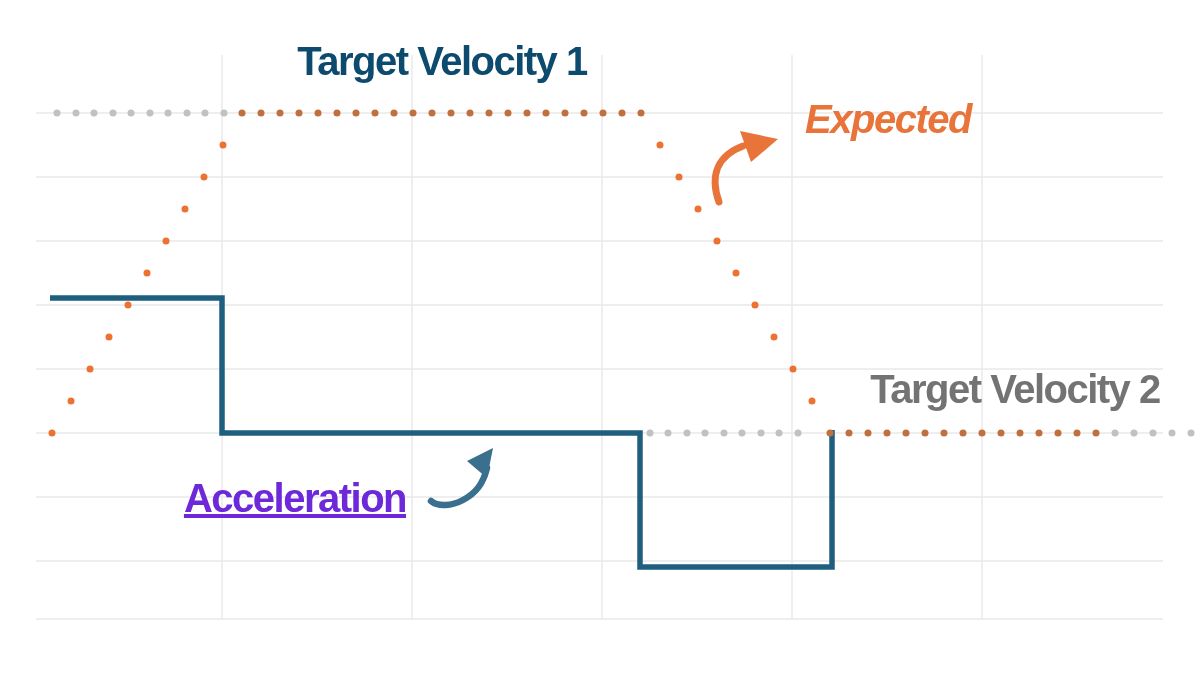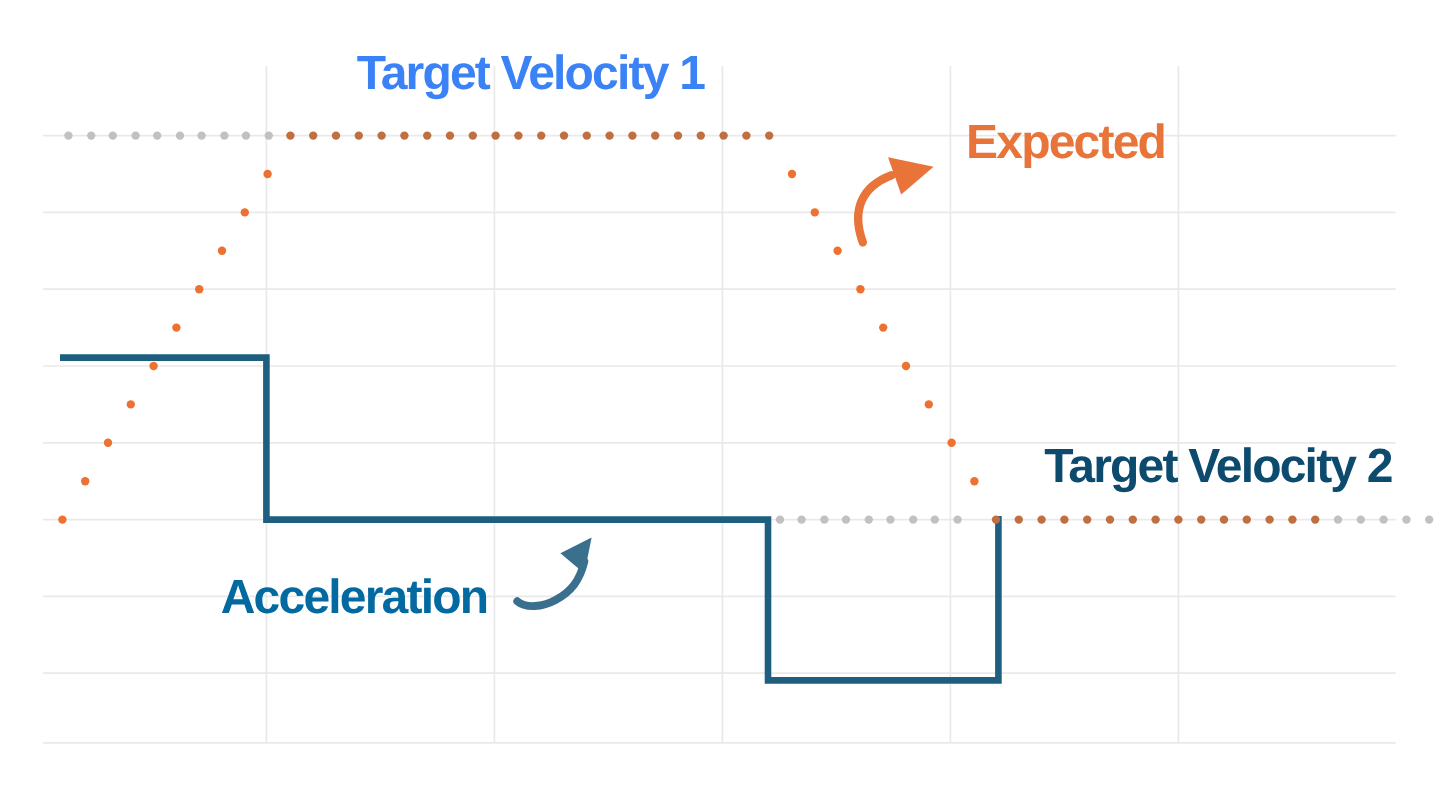--- a/index.html
+++ b/index.html
@@ -15,21 +15,21 @@
     position:absolute;
     font-weight:700;
     font-size:40px;
     letter-spacing:-1.5px;
     text-align:center;
     line-height:1.0;
     white-space:nowrap;
     user-select:none;
   }
   .lbl-tv1{left:270px;top:41px;width:344px;}
-  .lbl-expected{left:780px;top:91px;width:216px;line-height:57px;}
+  .lbl-expected{left:780px;top:91px;width:216px;line-height:57px;font-style:italic;}
   .lbl-tv2{left:845px;top:369px;width:340px;}
   .lbl-accel{left:163px;top:478px;width:264px;}
 </style>
 </head>
 <body>
 
 <div class="canvas">
   <svg id="chart-svg" xmlns="http://www.w3.org/2000/svg" viewBox="0 0 1200 675">
       <line x1="222" y1="55" x2="222" y2="619" stroke="#E9E9E9" stroke-width="1.4"></line>
       <line x1="412" y1="55" x2="412" y2="619" stroke="#E9E9E9" stroke-width="1.4"></line>
@@ -125,22 +125,22 @@
       <circle cx="1134" cy="433" r="3.5" fill="#C1C1C1"></circle>
       <circle cx="1153" cy="433" r="3.5" fill="#C1C1C1"></circle>
       <circle cx="1172" cy="433" r="3.5" fill="#C1C1C1"></circle>
       <circle cx="1191" cy="433" r="3.5" fill="#C1C1C1"></circle>
       <path d="M 719 202 C 709 174, 719 155, 743 146" fill="none" stroke="#E8743A" stroke-width="7" stroke-linecap="round"></path>
       <polygon points="740,131 778,139 751,162" fill="#E8743A"></polygon>
       <path d="M 431 501 C 438 507, 452 506, 463 500 C 476 493, 483 484, 487 468" fill="none" stroke="#3A6F8E" stroke-width="6.5" stroke-linecap="round"></path>
       <polygon points="493,448 467,461 487,478" fill="#3A6F8E"></polygon>
     </svg>
 
-  <div class="lbl lbl-tv1" style="color: #3b82f6;">Target Velocity 1</div>
+  <div class="lbl lbl-tv1" style="color: #0c4a6e;">Target Velocity 1</div>
 
   <div class="lbl lbl-expected" style="color: rgb(232, 116, 58);">
     <div>Expected</div>
   </div>
 
-  <div class="lbl lbl-tv2" style="color: #0c4a6e;">Target Velocity 2</div>
+  <div class="lbl lbl-tv2" style="color: #737373;">Target Velocity 2</div>
 
-  <div class="lbl lbl-accel" style="color: #0369a1;">Acceleration</div>
+  <div class="lbl lbl-accel" style="color: #6d28d9; text-decoration: underline;">Acceleration</div>
 </div>
 
 </body></html>

